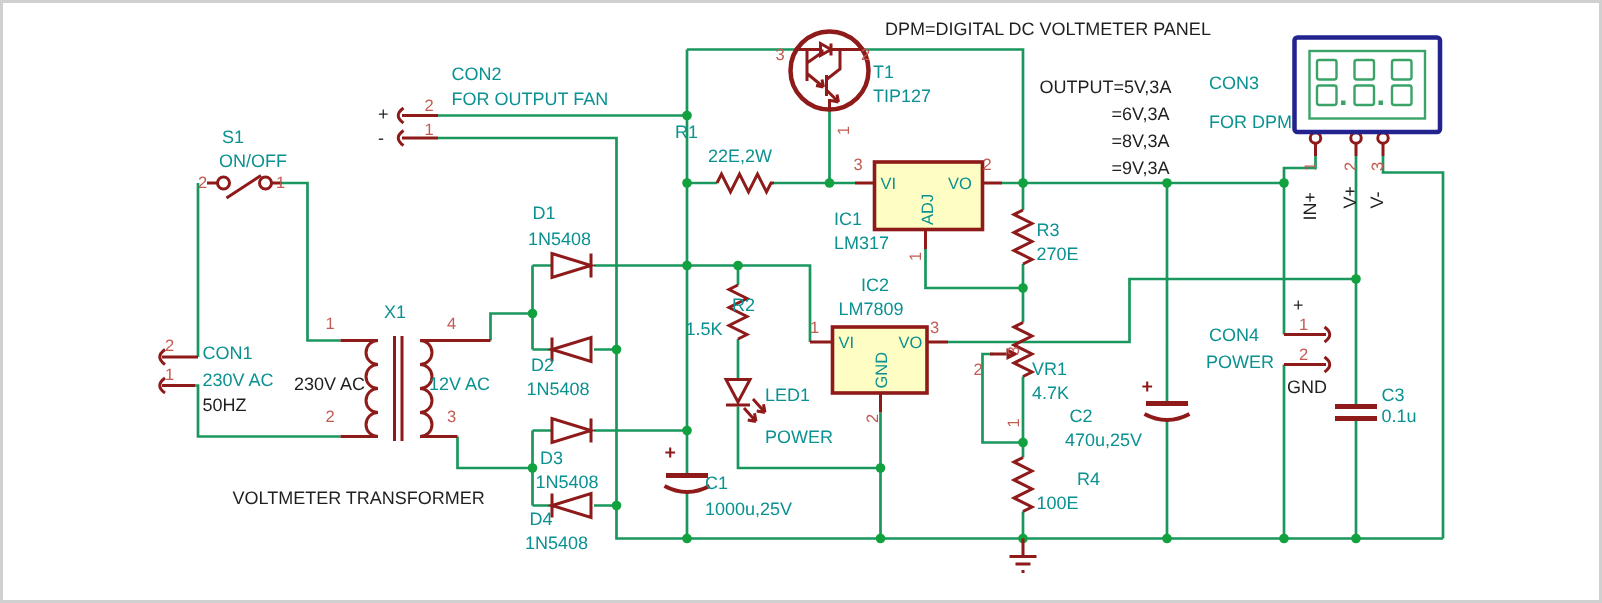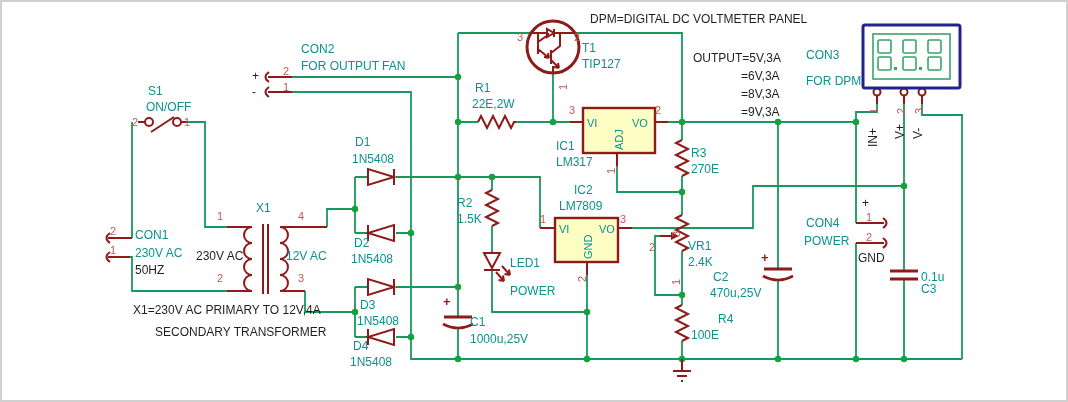--- a/index.html
+++ b/index.html
@@ -174,22 +174,21 @@
       <rect class="segdot" x="894" y="67" width="3" height="3"></rect>
         <rect class="segdot" x="919" y="67" width="3" height="3"></rect>
     </g>
   </svg>
 
   <span class="blk" style="left:590px;top:12px">DPM=DIGITAL DC VOLTMETER PANEL</span>
   <span class="blk" style="left:693px;top:51px">OUTPUT=5V,3A</span>
   <span class="blk" style="left:741px;top:69px">=6V,3A</span>
   <span class="blk" style="left:741px;top:87px">=8V,3A</span>
   <span class="blk" style="left:741px;top:105px">=9V,3A</span>
-  <span class="blk" style="left:133px;top:303px">X1=230V AC PRIMARY TO 12V,4A</span>
-  <span class="blk" style="left:155px;top:325px">SECONDARY TRANSFORMER</span>
+  <span class="blk" style="left:155px;top:325px">VOLTMETER TRANSFORMER</span>
 
   <span class="lbl" style="left:148px;top:84px">S1</span>
   <span class="lbl" style="left:146px;top:100px">ON/OFF</span>
   <span class="pn" style="left:132px;top:115px">2</span>
   <span class="pn" style="left:184px;top:115px">1</span>
 
   <span class="lbl" style="left:135px;top:228px">CON1</span>
   <span class="lbl" style="left:135px;top:246px">230V AC</span>
   <span class="blk" style="left:135px;top:263px">50HZ</span>
   <span class="pn" style="left:110px;top:224px">2</span>
@@ -212,42 +211,42 @@
 
   <span class="lbl" style="left:355px;top:135px">D1</span>
   <span class="lbl" style="left:352px;top:152px">1N5408</span>
   <span class="lbl" style="left:354px;top:236px">D2</span>
   <span class="lbl" style="left:351px;top:252px">1N5408</span>
   <span class="lbl" style="left:360px;top:298px">D3</span>
   <span class="lbl" style="left:357px;top:314px">1N5408</span>
   <span class="lbl" style="left:353px;top:339px">D4</span>
   <span class="lbl" style="left:350px;top:355px">1N5408</span>
 
-  <span class="lbl" style="left:475px;top:81px">R1</span>
+  <span class="lbl" style="left:450px;top:81px">R1</span>
   <span class="lbl" style="left:472px;top:97px">22E,2W</span>
-  <span class="lbl" style="left:457px;top:196px">R2</span>
+  <span class="lbl" style="left:488px;top:196px">R2</span>
   <span class="lbl" style="left:457px;top:212px">1.5K</span>
   <span class="lbl" style="left:691px;top:146px">R3</span>
   <span class="lbl" style="left:691px;top:162px">270E</span>
   <span class="lbl" style="left:718px;top:312px">R4</span>
   <span class="lbl" style="left:691px;top:328px">100E</span>
 
   <span class="lbl" style="left:688px;top:239px">VR1</span>
-  <span class="lbl" style="left:688px;top:255px">2.4K</span>
+  <span class="lbl" style="left:688px;top:255px">4.7K</span>
   <span class="pn vt" style="left:669px;top:237px">3</span>
   <span class="pn" style="left:649px;top:240px">2</span>
   <span class="pn vt" style="left:669px;top:285px">1</span>
 
   <span class="lbl" style="left:470px;top:315px">C1</span>
   <span class="lbl" style="left:470px;top:332px">1000u,25V</span>
   <span class="pr" style="left:443px;top:295px">+</span>
   <span class="lbl" style="left:713px;top:270px">C2</span>
   <span class="lbl" style="left:710px;top:286px">470u,25V</span>
   <span class="pr" style="left:761px;top:251px">+</span>
-  <span class="lbl" style="left:921px;top:282px">C3</span>
+  <span class="lbl" style="left:921px;top:256px">C3</span>
   <span class="lbl" style="left:921px;top:270px">0.1u</span>
 
   <span class="lbl" style="left:510px;top:256px">LED1</span>
   <span class="lbl" style="left:510px;top:284px">POWER</span>
 
   <span class="lbl" style="left:582px;top:41px">T1</span>
   <span class="lbl" style="left:582px;top:57px">TIP127</span>
   <span class="pn" style="left:517px;top:30px">3</span>
   <span class="pn" style="left:574px;top:30px">2</span>
   <span class="pn vt" style="left:556px;top:90px">1</span>

